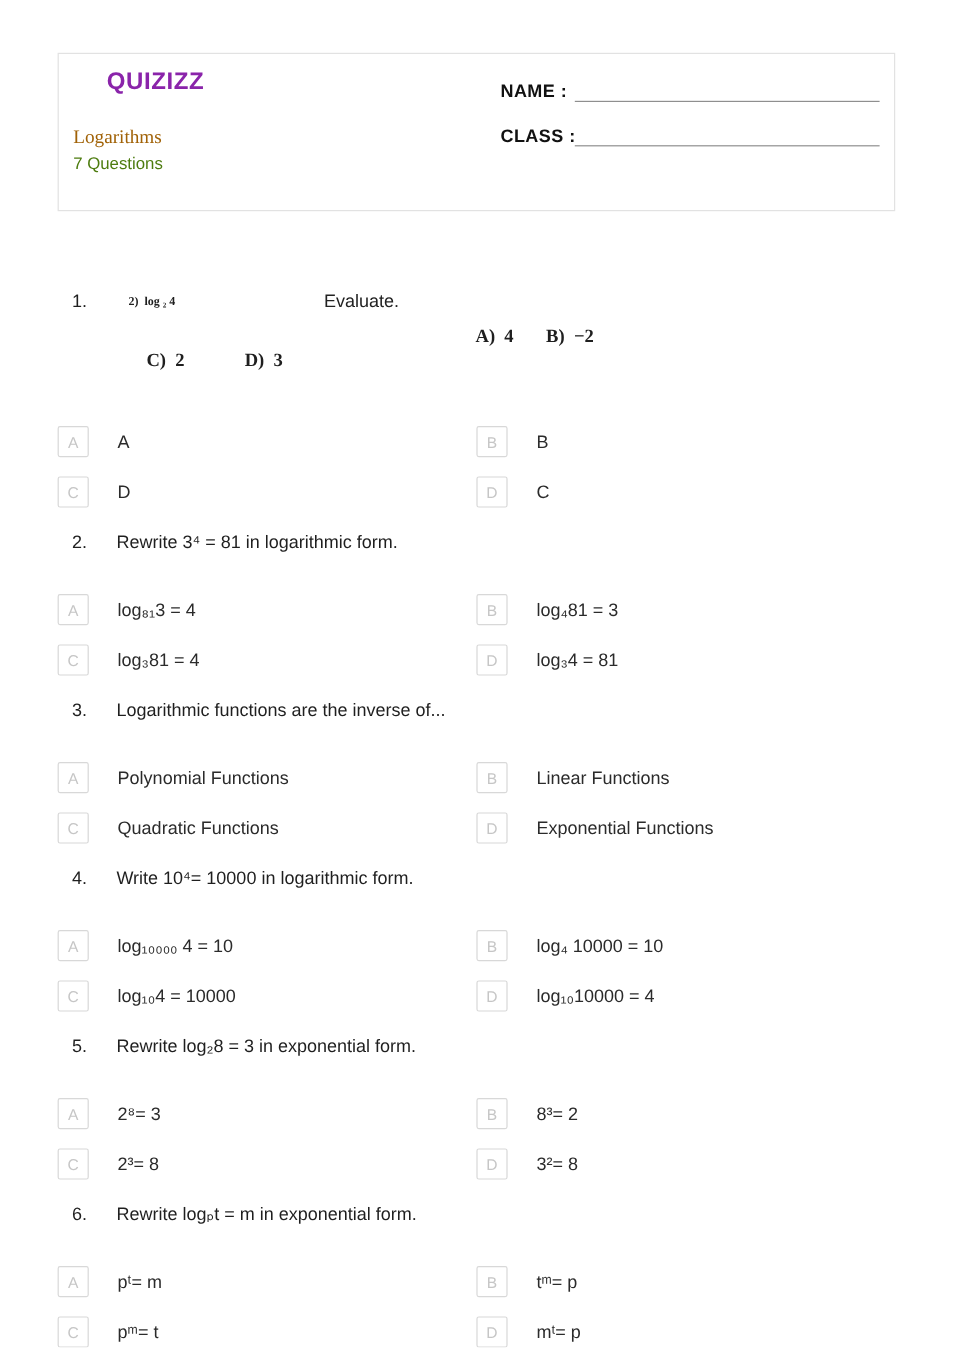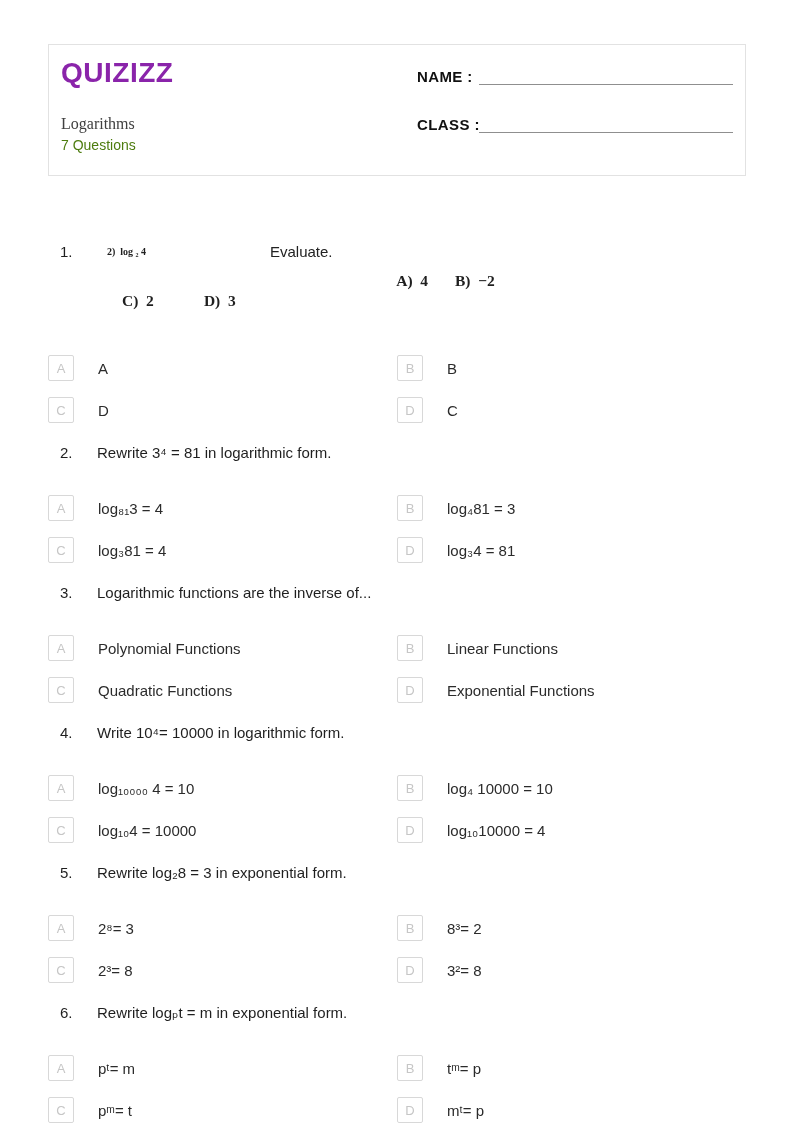--- a/index.html
+++ b/index.html
@@ -9,36 +9,37 @@
   
   .header-card {
     margin: 44px 48px 0 48px;
     height: 130px;
     border: 1px solid #e2e2e2;
     display: flex;
     justify-content: space-between;
   }
   .header-left { padding: 12px 0 0 12px; }
   .logo {
-    font-size: 28px;
+    font-size: 20px;
     font-weight: 800;
     letter-spacing: 0.5px;
     color: #8a24aa;
     font-family: "Liberation Sans", "DejaVu Sans", sans-serif;
+    margin-left: 28px;
   }
   .doc-title {
     margin-top: 26px;
     font-size: 16px;
-    color: #404040;
+    color: #a16207;
     font-family: "Liberation Serif", "DejaVu Serif", serif;
   }
   .doc-subtitle { margin-top: 4px; font-size: 14px; color: #4d7c0f; }
 
   .header-right { width: 316px; padding: 20px 12px 0 0; }
-  .field-row { display: flex; align-items: flex-end; height: 20px; margin-bottom: 28px; }
+  .field-row { display: flex; align-items: flex-end; height: 20px; margin-bottom: 17px; }
   .field-label {
     width: 62px;
     font-size: 15px;
     font-weight: 600;
     letter-spacing: 0.4px;
     color: #111111;
     white-space: pre;
   }
   .field-line { flex: 1; height: 100%; border-bottom: 1px solid #8f8f8f; }
 

